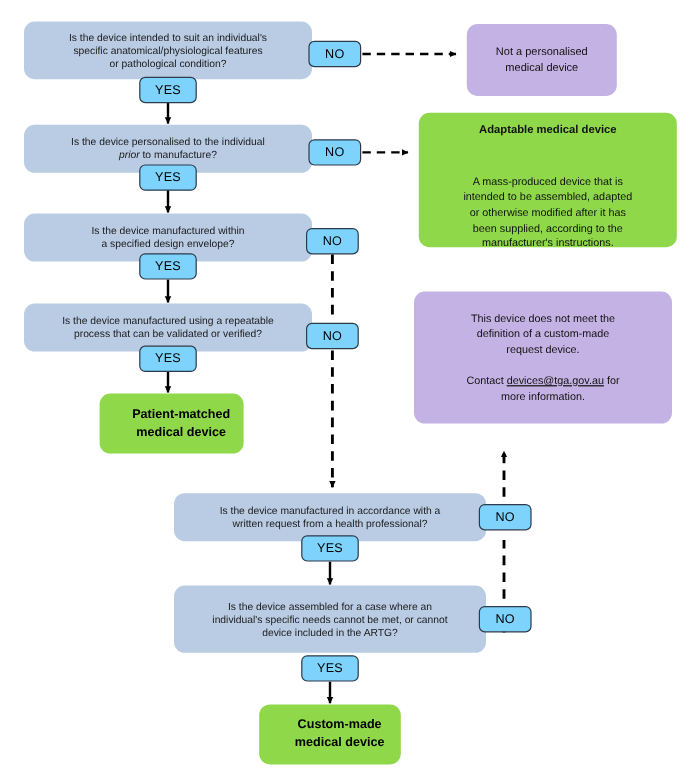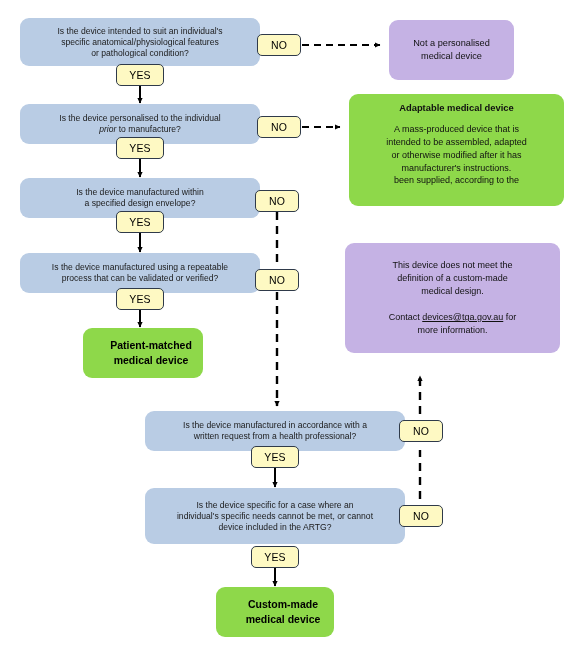--- a/index.html
+++ b/index.html
@@ -58,34 +58,35 @@
   }
   .adaptable {
     background: #8ed84a;
     border-radius: 9px;
     font-size: 9px;
     color: #111;
     line-height: 1.42;
     padding: 7px 8px;
     align-items: center;
     justify-content: flex-start;
+    gap: 22px;
   }
   .adaptable .heading {
     font-weight: bold;
     font-size: 9.4px;
     margin-bottom: 9px;
     display: block;
   }
   .adaptable .body .line,
   .terminal-purple .line { display: block; white-space: nowrap; }
   .terminal-green .line { display: block; white-space: nowrap; }
   .label-box {
     position: absolute;
     box-sizing: border-box;
-    background: #fef9c3;
+    background: #7dd3fc;
     border: 1px solid #2f3a4a;
     border-radius: 5px;
     display: flex;
     align-items: center;
     justify-content: center;
     font-size: 10.5px;
     color: #000;
     letter-spacing: 0.2px;
     z-index: 5;
   }
@@ -155,22 +156,22 @@
   </div>
   <div class="label-box" style="left:257px; top:116px; width:44px; height:22px;">NO</div>
   <div class="label-box" style="left:116px; top:137px; width:48px; height:22px;">YES</div>
 
   <div class="node adaptable" style="left:349px; top:94px; width:215px; height:112px;">
     <span class="heading">Adaptable medical device</span>
     <span class="body">
       <span class="line">A mass-produced device that is</span>
       <span class="line">intended to be assembled, adapted</span>
       <span class="line">or otherwise modified after it has</span>
+      <span class="line">been supplied, according to the</span>
       <span class="line">manufacturer's instructions.</span>
-      <span class="line">been supplied, according to the</span>
     </span>
   </div>
 
   <div class="node question" style="left:20px; top:178px; width:240px; height:40px;">
     <span class="line">Is the device manufactured within</span>
     <span class="line">a specified design envelope?</span>
   </div>
   <div class="label-box" style="left:255px; top:190px; width:44px; height:22px;">NO</div>
   <div class="label-box" style="left:116px; top:211px; width:48px; height:22px;">YES</div>
 
@@ -182,35 +183,35 @@
   <div class="label-box" style="left:116px; top:288px; width:48px; height:22px;">YES</div>
 
   <div class="node terminal-green" style="left:83px; top:328px; width:120px; height:50px;">
     <span class="line">Patient-matched</span>
     <span class="line">medical device</span>
   </div>
 
   <div class="node terminal-purple" style="left:345px; top:243px; width:215px; height:110px;">
     <span class="line">This device does not meet the</span>
     <span class="line">definition of a custom-made</span>
-    <span class="line">medical design.</span>
+    <span class="line">request device.</span>
     <span class="line">&nbsp;</span>
     <span class="line"><span>Contact </span><span class="email-link">devices@tga.gov.au</span><span> for</span></span>
     <span class="line">more information.</span>
   </div>
 
   <div class="node question" style="left:145px; top:411px; width:260px; height:40px;">
     <span class="line">Is the device manufactured in accordance with a</span>
     <span class="line">written request from a health professional?</span>
   </div>
   <div class="label-box" style="left:399px; top:420px; width:44px; height:22px;">NO</div>
   <div class="label-box" style="left:251px; top:446px; width:48px; height:22px;">YES</div>
 
   <div class="node question" style="left:145px; top:488px; width:260px; height:56px;">
-    <span class="line">Is the device specific for a case where an</span>
+    <span class="line">Is the device assembled for a case where an</span>
     <span class="line">individual's specific needs cannot be met, or cannot</span>
     <span class="line">device included in the ARTG?</span>
   </div>
   <div class="label-box" style="left:399px; top:505px; width:44px; height:22px;">NO</div>
   <div class="label-box" style="left:251px; top:546px; width:48px; height:22px;">YES</div>
 
   <div class="node terminal-green" style="left:216px; top:587px; width:118px; height:50px;">
     <span class="line">Custom-made</span>
     <span class="line">medical device</span>
   </div>

